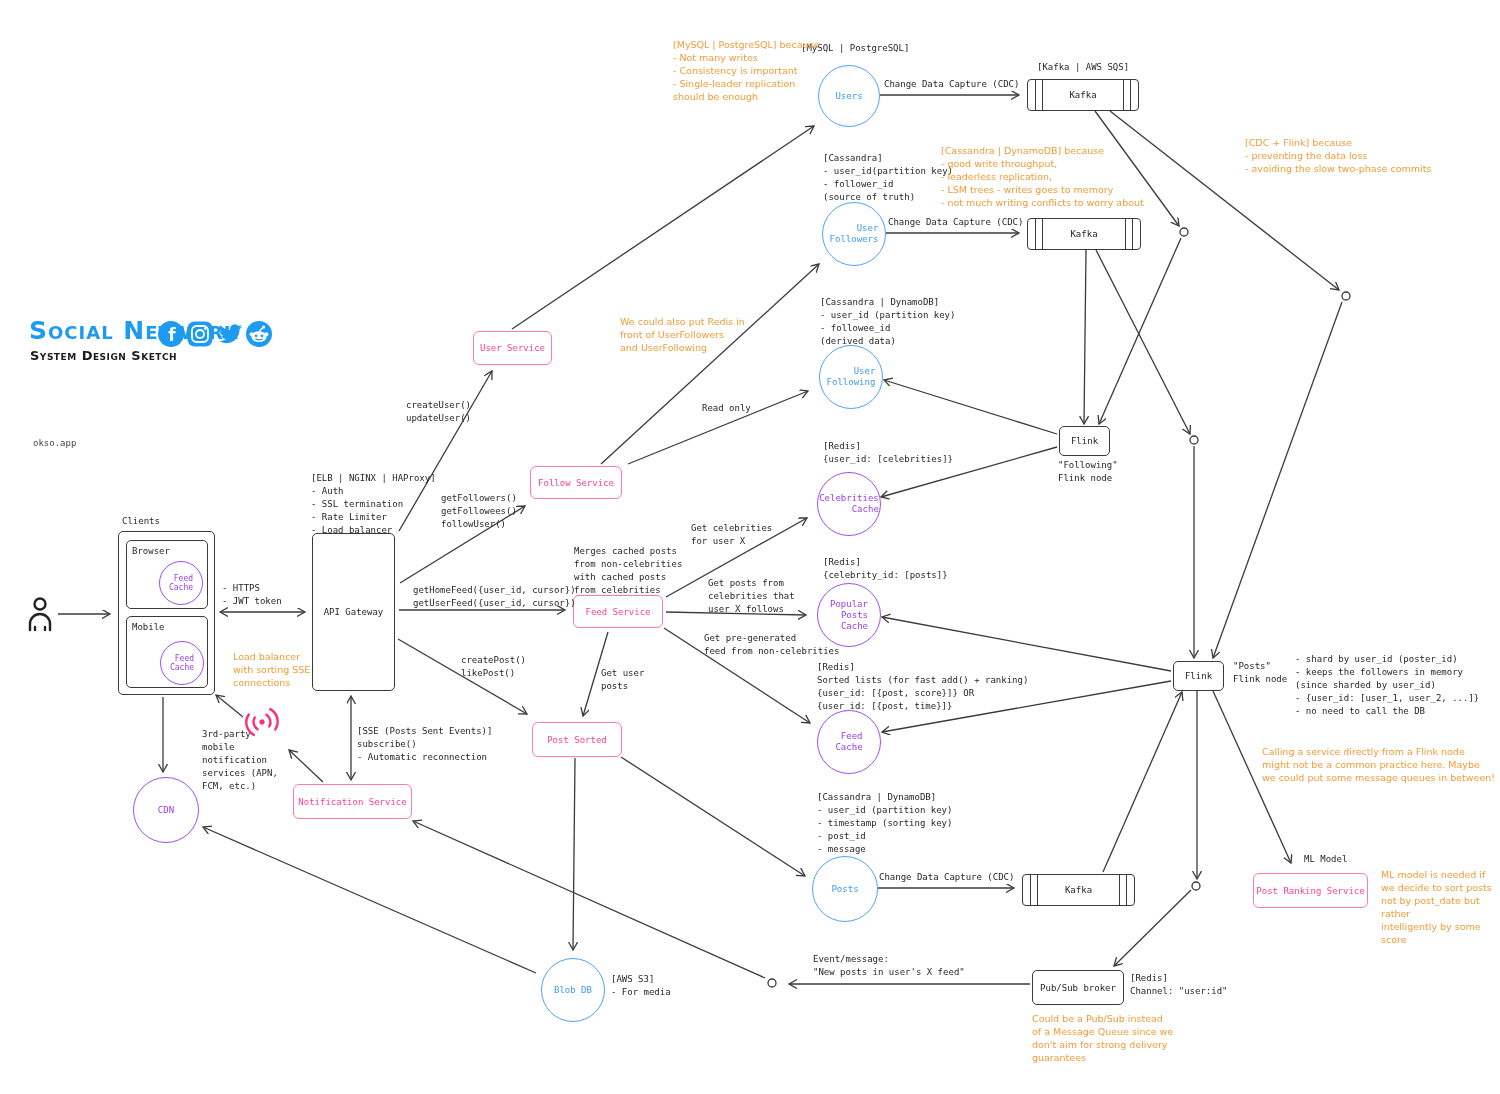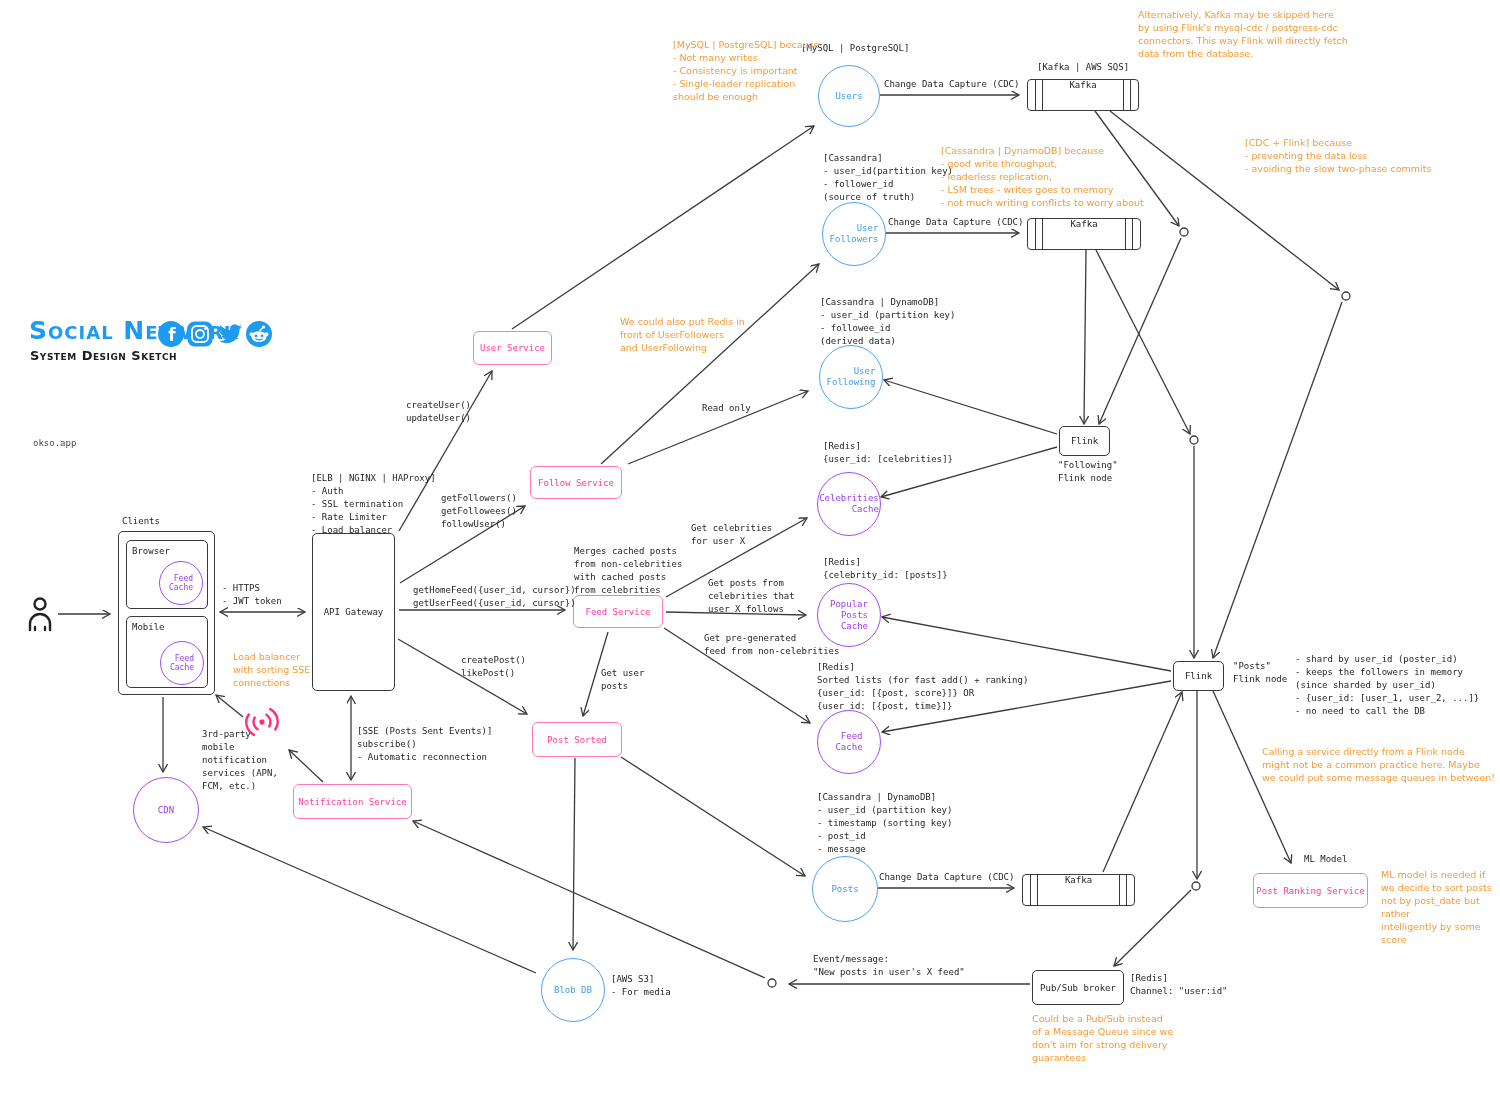--- a/index.html
+++ b/index.html
@@ -22,21 +22,21 @@
   
   .svc{position:absolute;border:1.6px solid #ff7ab5;border-radius:6px;background:#fff;
        display:flex;align-items:center;justify-content:center;
        font:9px "DejaVu Sans Mono",monospace;color:#ff3d98;white-space:nowrap;}
   
   .frame{position:absolute;border:1.5px solid #3a3a3a;border-radius:5px;background:#fff;}
   .cframe{position:absolute;border:1.5px solid #3a3a3a;border-radius:5px;background:#fff;
           display:flex;align-items:center;justify-content:center;
           font:9px "DejaVu Sans Mono",monospace;color:#1f1f1f;white-space:pre-line;text-align:center;}
   .kafka{position:absolute;border:1.5px solid #3a3a3a;border-radius:4px;background:#fff;
-         display:flex;justify-content:center;
+         display:flex;align-items:center;justify-content:center;
          font:9px "DejaVu Sans Mono",monospace;color:#1f1f1f;}
   .kl{position:absolute;top:0;bottom:0;width:0;border-left:1.4px solid #3a3a3a;}
   .title{position:absolute;font-family:"DejaVu Sans",sans-serif;font-variant:small-caps;
          font-weight:700;color:#1d9bf0;font-size:25px;letter-spacing:1px;line-height:1;}
   .subtitle{position:absolute;font-family:"DejaVu Sans",sans-serif;font-variant:small-caps;
             font-weight:700;color:#1b1b1b;font-size:13px;letter-spacing:.5px;line-height:1;}
   .watermark{position:absolute;font:9px "DejaVu Sans Mono",monospace;color:#444;}
 </style>
 </head>
 <body>
@@ -299,24 +299,20 @@
 
   <div class="cframe" style="left:1173px;top:661px;width:49px;height:28px">Flink</div>
   <div class="lbl" style="left:1233px;top:660px">"Posts"
 Flink node</div>
   <div class="lbl" style="left:1295px;top:653px">- shard by user_id (poster_id)
 - keeps the followers in memory
   (since sharded by user_id)
   - {user_id: [user_1, user_2, ...]}
   - no need to call the DB</div>
 
-  <div class="olbl" style="left:1138px;top:8px">Alternatively, Kafka may be skipped here
-by using Flink's mysql-cdc / postgress-cdc
-connectors. This way Flink will directly fetch
-data from the database.</div>
   <div class="olbl" style="left:1262px;top:745px">Calling a service directly from a Flink node
 might not be a common practice here. Maybe
 we could put some message queues in between!</div>
   <div class="olbl" style="left:1245px;top:136px">[CDC + Flink] because
 - preventing the data loss
 - avoiding the slow two-phase commits</div>
   <div class="olbl" style="left:1381px;top:868px">ML model is needed if
 we decide to sort posts
 not by post_date but rather
 intelligently by some score</div>

